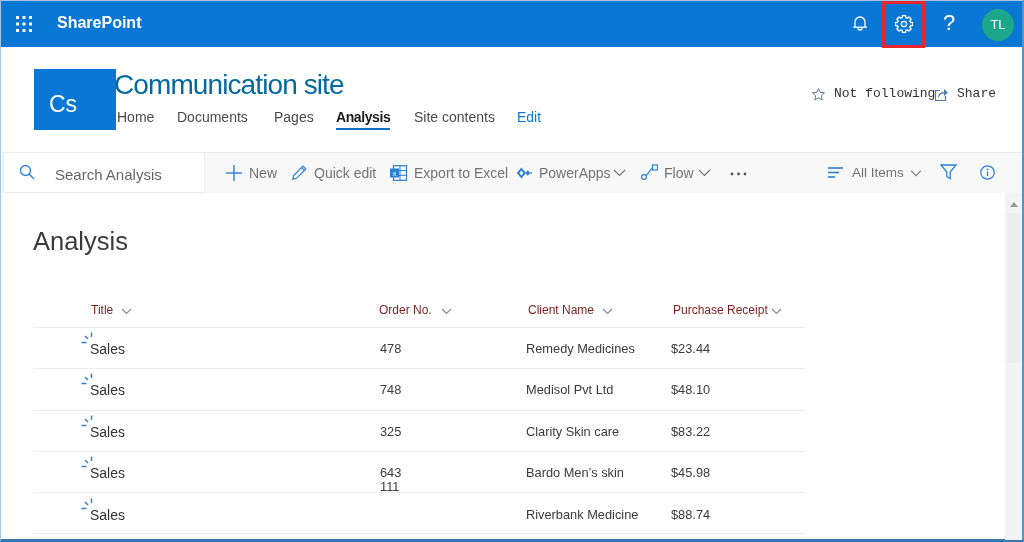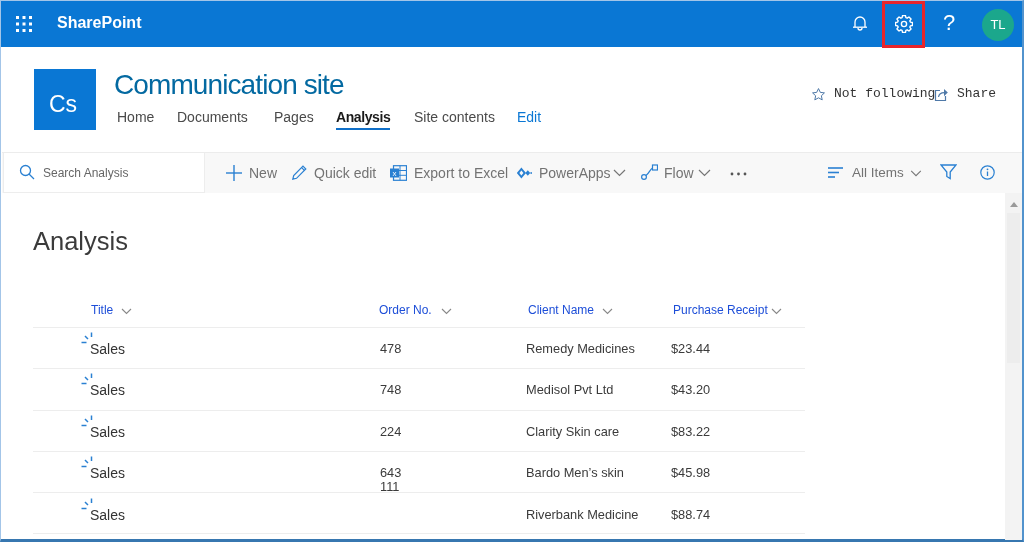--- a/index.html
+++ b/index.html
@@ -12,38 +12,38 @@
 
 
 .suitebar { position:absolute; left:0; top:0; width:1021px; height:46px; background:#0a77d4; }
 .brand { position:absolute; left:56px; top:13px; color:#fff; font-size:16px; font-weight:bold; letter-spacing:0px; }
 .qmark { position:absolute; left:942px; top:9px; color:#fff; font-size:22px; font-weight:300; }
 .avatar { position:absolute; left:981px; top:8px; width:32px; height:32px; border-radius:50%;
   background:#1ba78c; color:#fff; font-size:13px; text-align:center; line-height:32px; }
 .redbox { position:absolute; left:881px; top:0px; width:43px; height:47px; border:3px solid #e8252b; }
 
 
-.logo { position:absolute; left:33px; top:68px; width:62px; height:61px; background:#0a77d4;
+.logo { position:absolute; left:33px; top:68px; width:82px; height:61px; background:#0a77d4;
   color:#fff; font-size:23px; font-weight:300; }
 .logo span { position:absolute; left:15px; top:22px; }
 .sitetitle { position:absolute; left:113px; top:68px; font-size:28px; font-weight:300; color:#0369a1; letter-spacing:-0.9px; }
 .nav { position:absolute; top:108px; font-size:14px; color:#4a4a4a; }
 .nav.active { font-weight:bold; color:#1a1a1a; border-bottom:2px solid #0f6fc8; padding-bottom:3px; letter-spacing:-0.4px; }
 .nav.edit { color:#0a77d4; }
 .followtxt { position:absolute; top:85px; font-size:13px; color:#333;font-family:Liberation Mono, monospace; }
 
 
 .toolbar { position:absolute; left:1px; top:151px; width:1020px; height:41px; background:#f8f8f8; border-top:1px solid #ececec; }
 .searchbox { position:absolute; left:1px; top:0px; width:202px; height:40px; background:#fff; border:1px solid #ededed; border-top:none;}
-.searchtxt { position:absolute; left:42px; top:165px; font-size:12px; color:#666; }
+.searchtxt { position:absolute; left:54px; top:165px; font-size:15px; color:#666; }
 .cmdtxt { position:absolute; top:164px; font-size:14px; color:#737373; }
 
 
 .h2 { position:absolute; left:32px; top:226px; font-size:25.5px; font-weight:300; color:#3b3b3b; }
-.colhead { position:absolute; top:302px; font-size:12px; color:#1d4ed8; }
+.colhead { position:absolute; top:302px; font-size:12px; color:#7f1d1d; }
 .rowline { position:absolute; left:32px; width:772px; height:1px; background:#ededed; }
 .cell { position:absolute; font-size:12.8px; color:#3b3b3b; }
 .cell-title { font-size:14px; color:#333; }
 
 
 .sbtrack { position:absolute; left:1004px; top:192px; width:17px; height:347px; background:#f3f3f3; }
 .sbarrow { position:absolute; left:1009px; top:201px; width:0; height:0;
   border-left:4.5px solid transparent; border-right:4.5px solid transparent; border-bottom:5.5px solid #9a9a9a; }
 </style>
 </head>
@@ -220,31 +220,31 @@
   <svg class="abs spark" style="left:80px;top:372px" width="14" height="14" viewBox="0 0 14 14">
     <g stroke="#2a80d2" stroke-width="1.5" fill="none">
       <line x1="10.5" y1="0.5" x2="10.5" y2="5"></line>
       <line x1="4" y1="4" x2="7" y2="7"></line>
       <line x1="0.5" y1="10.5" x2="5.5" y2="10.5"></line>
     </g>
   </svg>
   <span class="cell cell-title" style="left:89px;top:381px">Sales</span>
   <span class="cell" style="left:379px;top:381px">748</span>
   <span class="cell" style="left:525px;top:381px">Medisol Pvt Ltd</span>
-  <span class="cell" style="left:670px;top:381px">$43.20</span>
+  <span class="cell" style="left:670px;top:381px">$48.10</span>
 
   <svg class="abs spark" style="left:80px;top:414px" width="14" height="14" viewBox="0 0 14 14">
     <g stroke="#2a80d2" stroke-width="1.5" fill="none">
       <line x1="10.5" y1="0.5" x2="10.5" y2="5"></line>
       <line x1="4" y1="4" x2="7" y2="7"></line>
       <line x1="0.5" y1="10.5" x2="5.5" y2="10.5"></line>
     </g>
   </svg>
   <span class="cell cell-title" style="left:89px;top:423px">Sales</span>
-  <span class="cell" style="left:379px;top:423px">224</span>
+  <span class="cell" style="left:379px;top:423px">325</span>
   <span class="cell" style="left:525px;top:423px">Clarity Skin care</span>
   <span class="cell" style="left:670px;top:423px">$83.22</span>
 
   <svg class="abs spark" style="left:80px;top:455px" width="14" height="14" viewBox="0 0 14 14">
     <g stroke="#2a80d2" stroke-width="1.5" fill="none">
       <line x1="10.5" y1="0.5" x2="10.5" y2="5"></line>
       <line x1="4" y1="4" x2="7" y2="7"></line>
       <line x1="0.5" y1="10.5" x2="5.5" y2="10.5"></line>
     </g>
   </svg>

